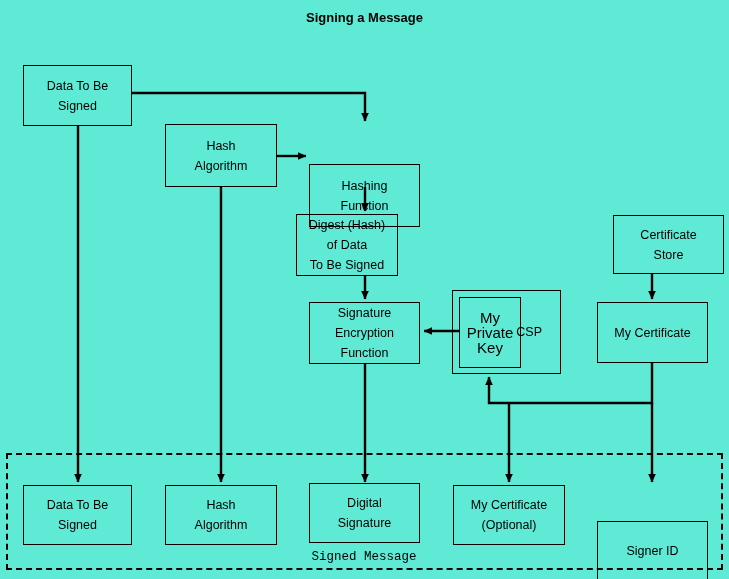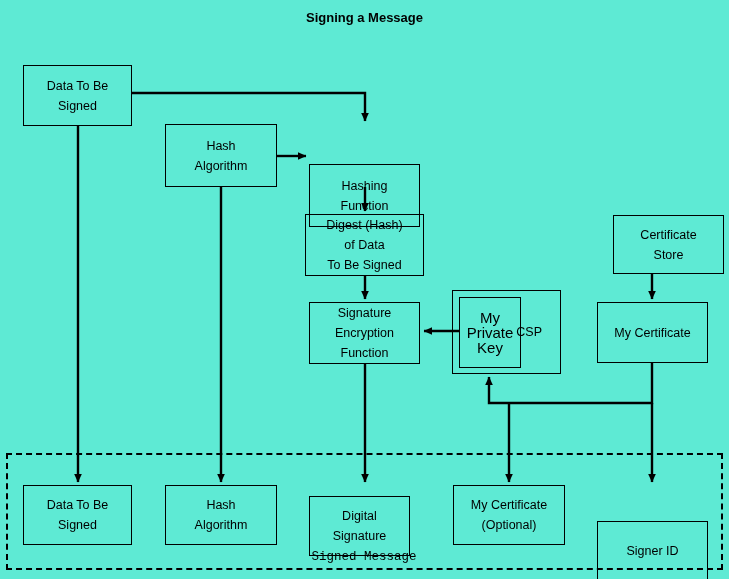--- a/index.html
+++ b/index.html
@@ -122,21 +122,21 @@
 
   <div class="node" style="left:23px; top:65px; width:109px; height:61px;">Data To Be
 Signed</div>
 
   <div class="node" style="left:165px; top:124px; width:112px; height:63px;">Hash
 Algorithm</div>
 
   <div class="node" style="left:309px; top:124px; width:111px; height:63px;margin-top:40px;">Hashing
 Function</div>
 
-  <div class="node" style="left:305px; top:214px; width:119px; height:62px;">Digest (Hash)
+  <div class="node" style="left:296px; top:214px; width:102px; height:62px;">Digest (Hash)
 of Data
 To Be Signed</div>
 
   <div class="node" style="left:309px; top:302px; width:111px; height:62px;">Signature
 Encryption
 Function</div>
 
   <div class="node" style="left:452px; top:290px; width:109px; height:84px; justify-content:flex-end; padding-right:18px;text-align:right;">CSP</div>
   <div class="node-inner" style="left:459px; top:297px; width:62px; height:71px;">My
 Private
@@ -146,21 +146,21 @@
 Store</div>
 
   <div class="node" style="left:597px; top:302px; width:111px; height:61px;">My Certificate</div>
 
   <div class="node" style="left:23px; top:485px; width:109px; height:60px;">Data To Be
 Signed</div>
 
   <div class="node" style="left:165px; top:485px; width:112px; height:60px;">Hash
 Algorithm</div>
 
-  <div class="node" style="left:309px; top:496px; width:101px; height:60px;">Digital
+  <div class="node" style="left:309px; top:483px; width:111px; height:60px;">Digital
 Signature</div>
 
   <div class="node" style="left:453px; top:485px; width:112px; height:60px;">My Certificate
 (Optional)</div>
 
   <div class="node" style="left:597px; top:485px; width:111px; height:60px;margin-top:36px;">Signer ID</div>
 
   <div class="group-caption" style="left:289px; top:550px; width:150px;">Signed Message</div>
 
 </div>

